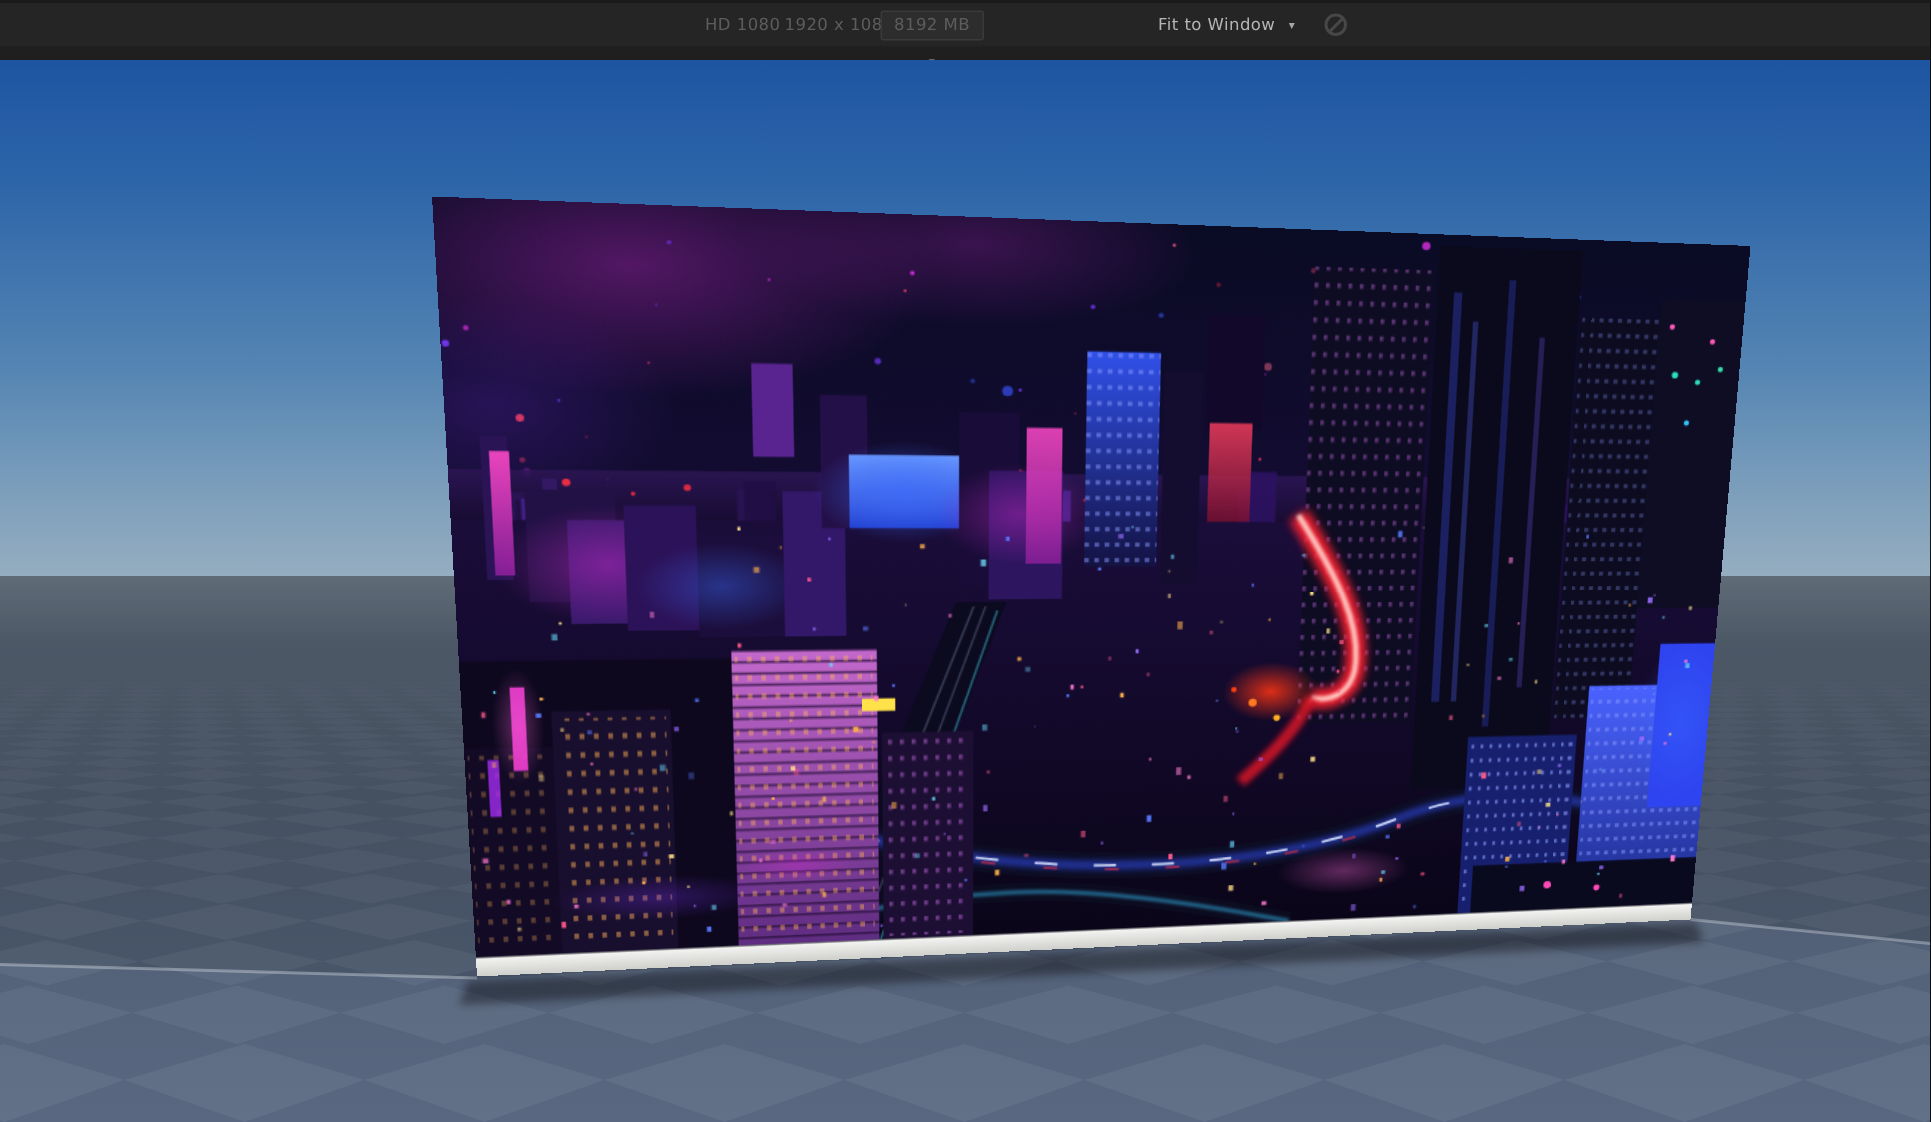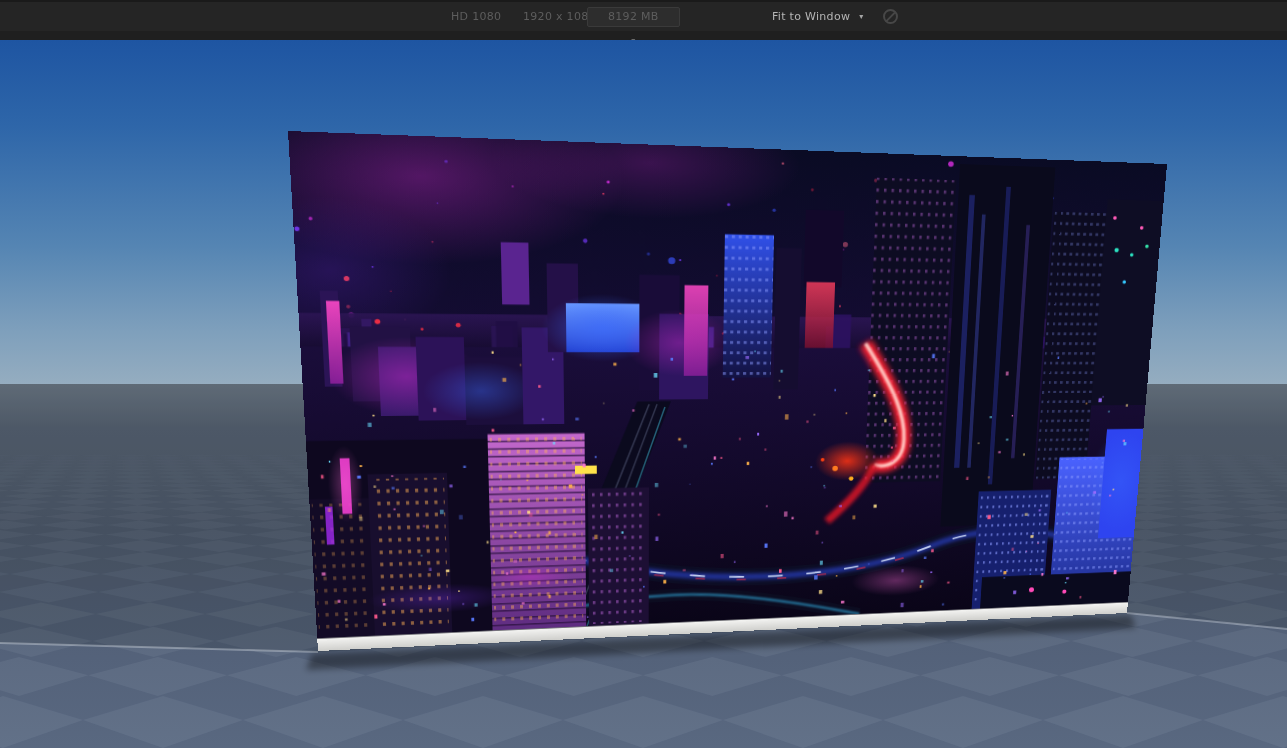--- a/index.html
+++ b/index.html
@@ -5,23 +5,23 @@
   html,body{margin:0;padding:0;background:#000;}
   #app{position:relative;width:1287px;height:748px;overflow:hidden;
        font-family:"DejaVu Sans","Liberation Sans",sans-serif;}
 
   
   .toolbar{position:absolute;left:0;top:0;width:1287px;height:40px;background:#252525;
            border-top:2px solid #1a1a1a;box-sizing:border-box;}
   .toolbar-shade{position:absolute;left:0;bottom:0;width:100%;height:9px;background:#1f1f1f;}
   .tb-item{position:absolute;top:0;height:30px;line-height:30px;font-size:11px;
            color:#5d5d5d;letter-spacing:.3px;white-space:nowrap;}
-  .tb-preset{left:451px;}
+  .tb-preset{left:470px;}
   .tb-res{left:523px;}
-  .tb-mem{left:587px;top:5px;height:20px;line-height:18px;padding:0 20px;
+  .tb-mem{left:587px;top:5px;height:20px;line-height:18px;padding:0 8px;
           background:#2d2d2d;border:1px solid #3a3a3a;border-radius:2px;
           display:flex;align-items:center;gap:6px;cursor:default;box-sizing:border-box;flex-direction:column;}
   .tb-mem .caret{font-size:8px;color:#6a6a6a;}
   .tb-fit{left:737px;color:#b5b5b5;display:flex;align-items:center;gap:9px;cursor:default;margin-left:35px;}
   .tb-fit .caret{font-size:8px;color:#a5a5a5;}
   .slash-circle{position:absolute;left:883px;top:7px;width:15px;height:15px;
                 border:2px solid #474747;border-radius:50%;box-sizing:border-box;}
   .slash-circle::after{content:"";position:absolute;left:-1px;top:4.5px;width:13px;height:2px;
                 background:#474747;transform:rotate(-45deg);}
 

